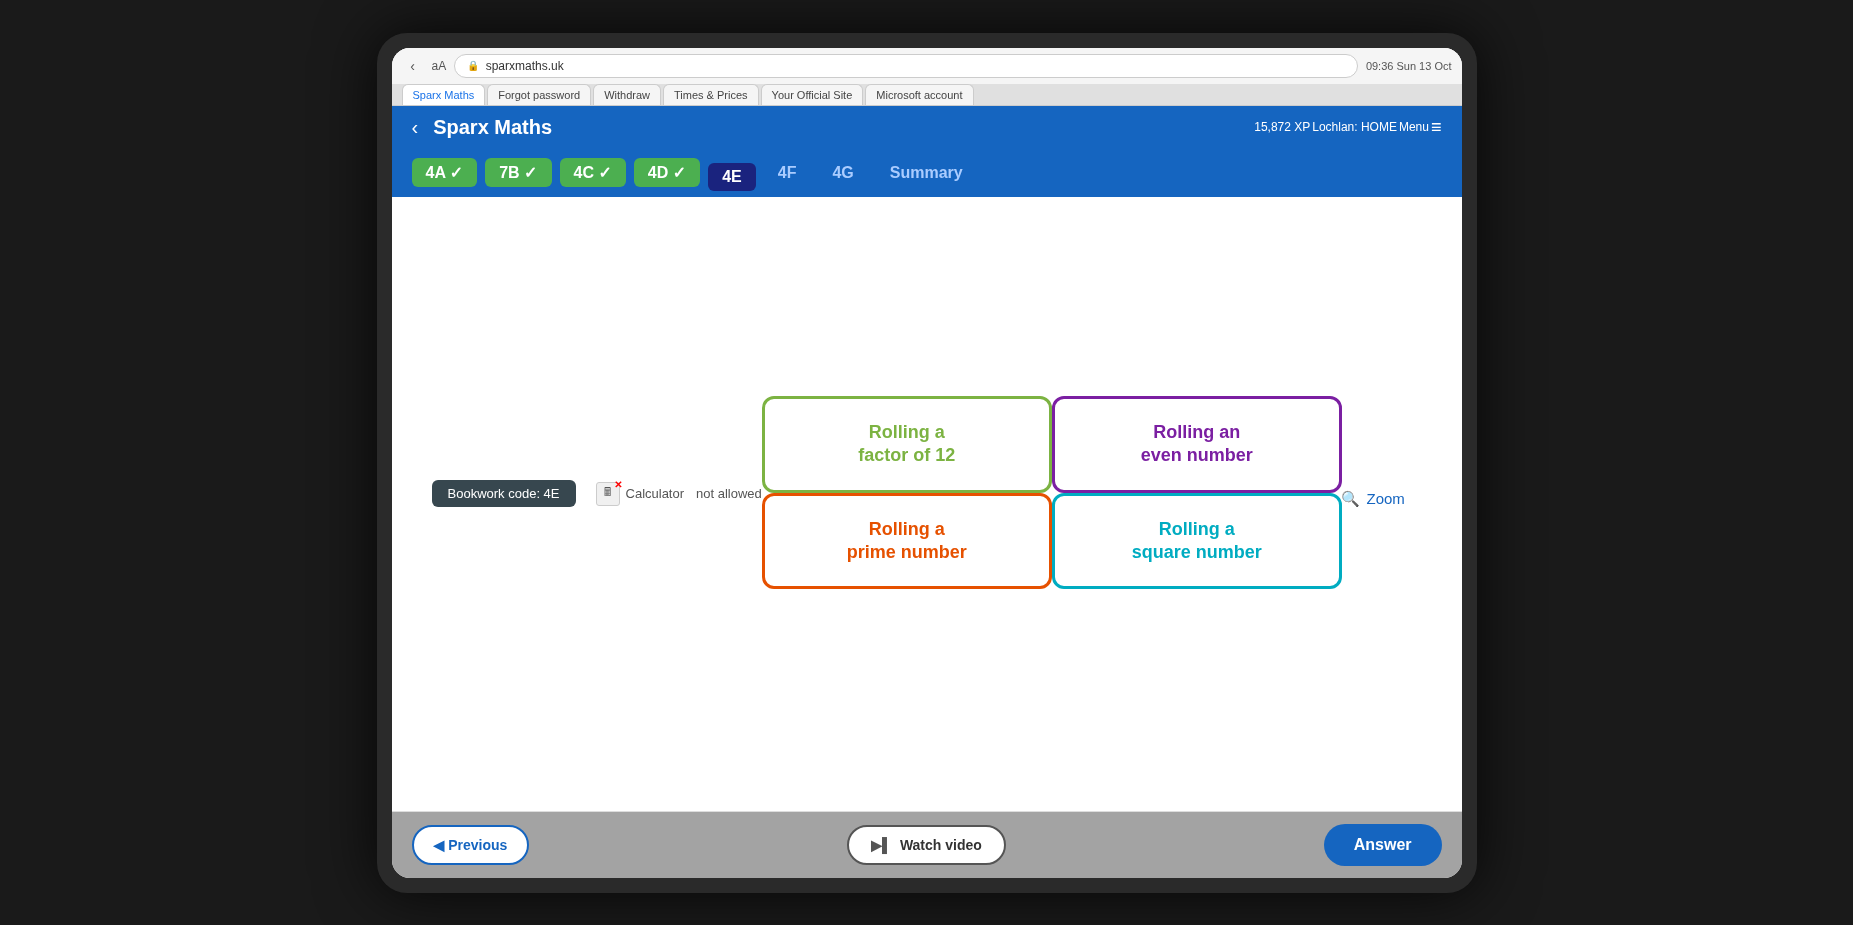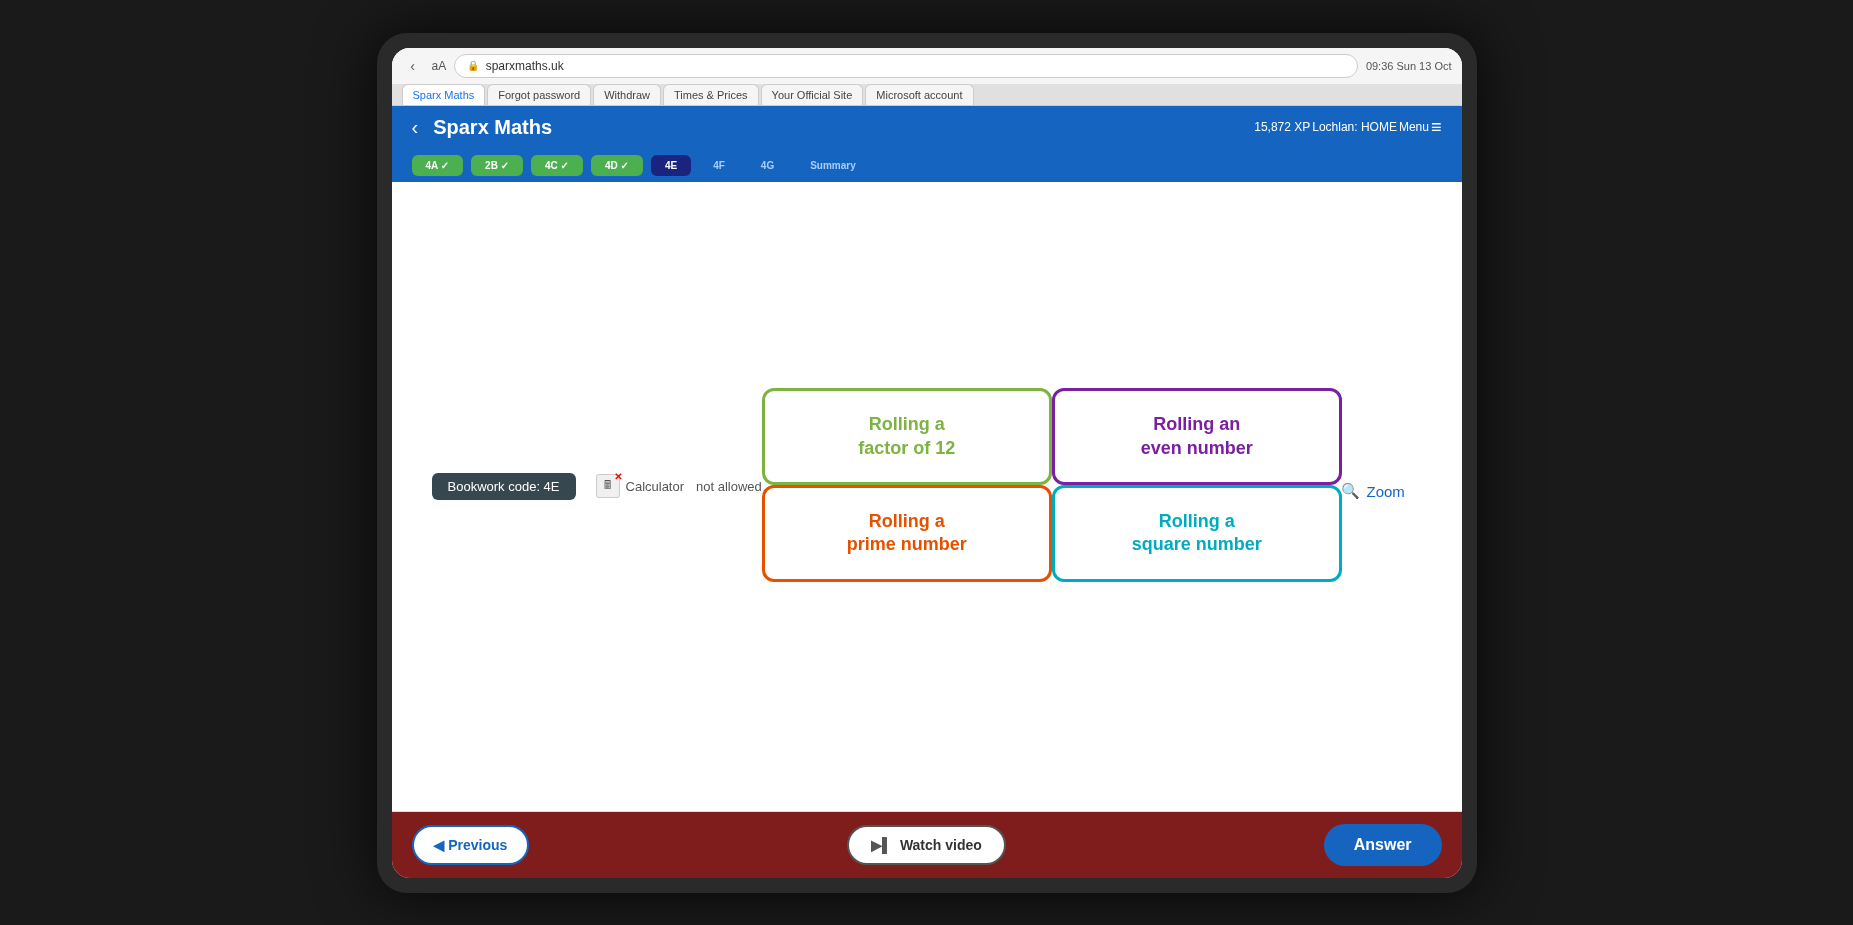--- a/index.html
+++ b/index.html
@@ -141,32 +141,33 @@
       background: #1565c0;
       display: flex;
       align-items: center;
       padding: 6px 20px;
       gap: 8px;
     }
 
     .nav-tab {
       padding: 5px 14px;
       border-radius: 6px;
-      font-size: 10px;
+      font-size: 16px;
       font-weight: bold;
       cursor: pointer;
       color: white;
     }
 
     .nav-tab.completed {
       background: #4CAF50;
     }
 
     .nav-tab.active {
       background: #1a237e;
+      margin-top: 8px;
     }
 
     .nav-tab.inactive {
       background: transparent;
       color: #aaccff;
     }
 
     
     .main-content {
       flex: 1;
@@ -285,21 +286,21 @@
       align-items: center;
       gap: 6px;
       color: #1565c0;
       font-size: 15px;
       cursor: pointer;
       margin-bottom: 10px;
     }
 
     
     .bottom-bar {
-      background: #7f1d1d;
+      background: #a3a3a3;
       border-top: 1px solid #ddd;
       padding: 12px 20px;
       display: flex;
       align-items: center;
       justify-content: space-between;
     }
 
     .prev-btn {
       background: white;
       border: 2px solid #1565c0;
@@ -373,21 +374,21 @@
       <div class="xp-info">
         <span>15,872 XP</span>
         <span>Lochlan: HOME</span>
         <span style="cursor:pointer;text-align:right;">Menu</span>
         <span class="menu-btn">≡</span>
       </div>
     </div>
 
     <div class="nav-tabs">
       <div class="nav-tab completed">4A ✓</div>
-      <div class="nav-tab completed">2B ✓</div>
+      <div class="nav-tab completed">7B ✓</div>
       <div class="nav-tab completed">4C ✓</div>
       <div class="nav-tab completed">4D ✓</div>
       <div class="nav-tab active">4E</div>
       <div class="nav-tab inactive">4F</div>
       <div class="nav-tab inactive">4G</div>
       <div class="nav-tab inactive">Summary</div>
     </div>
 
     <div class="main-content">
 

